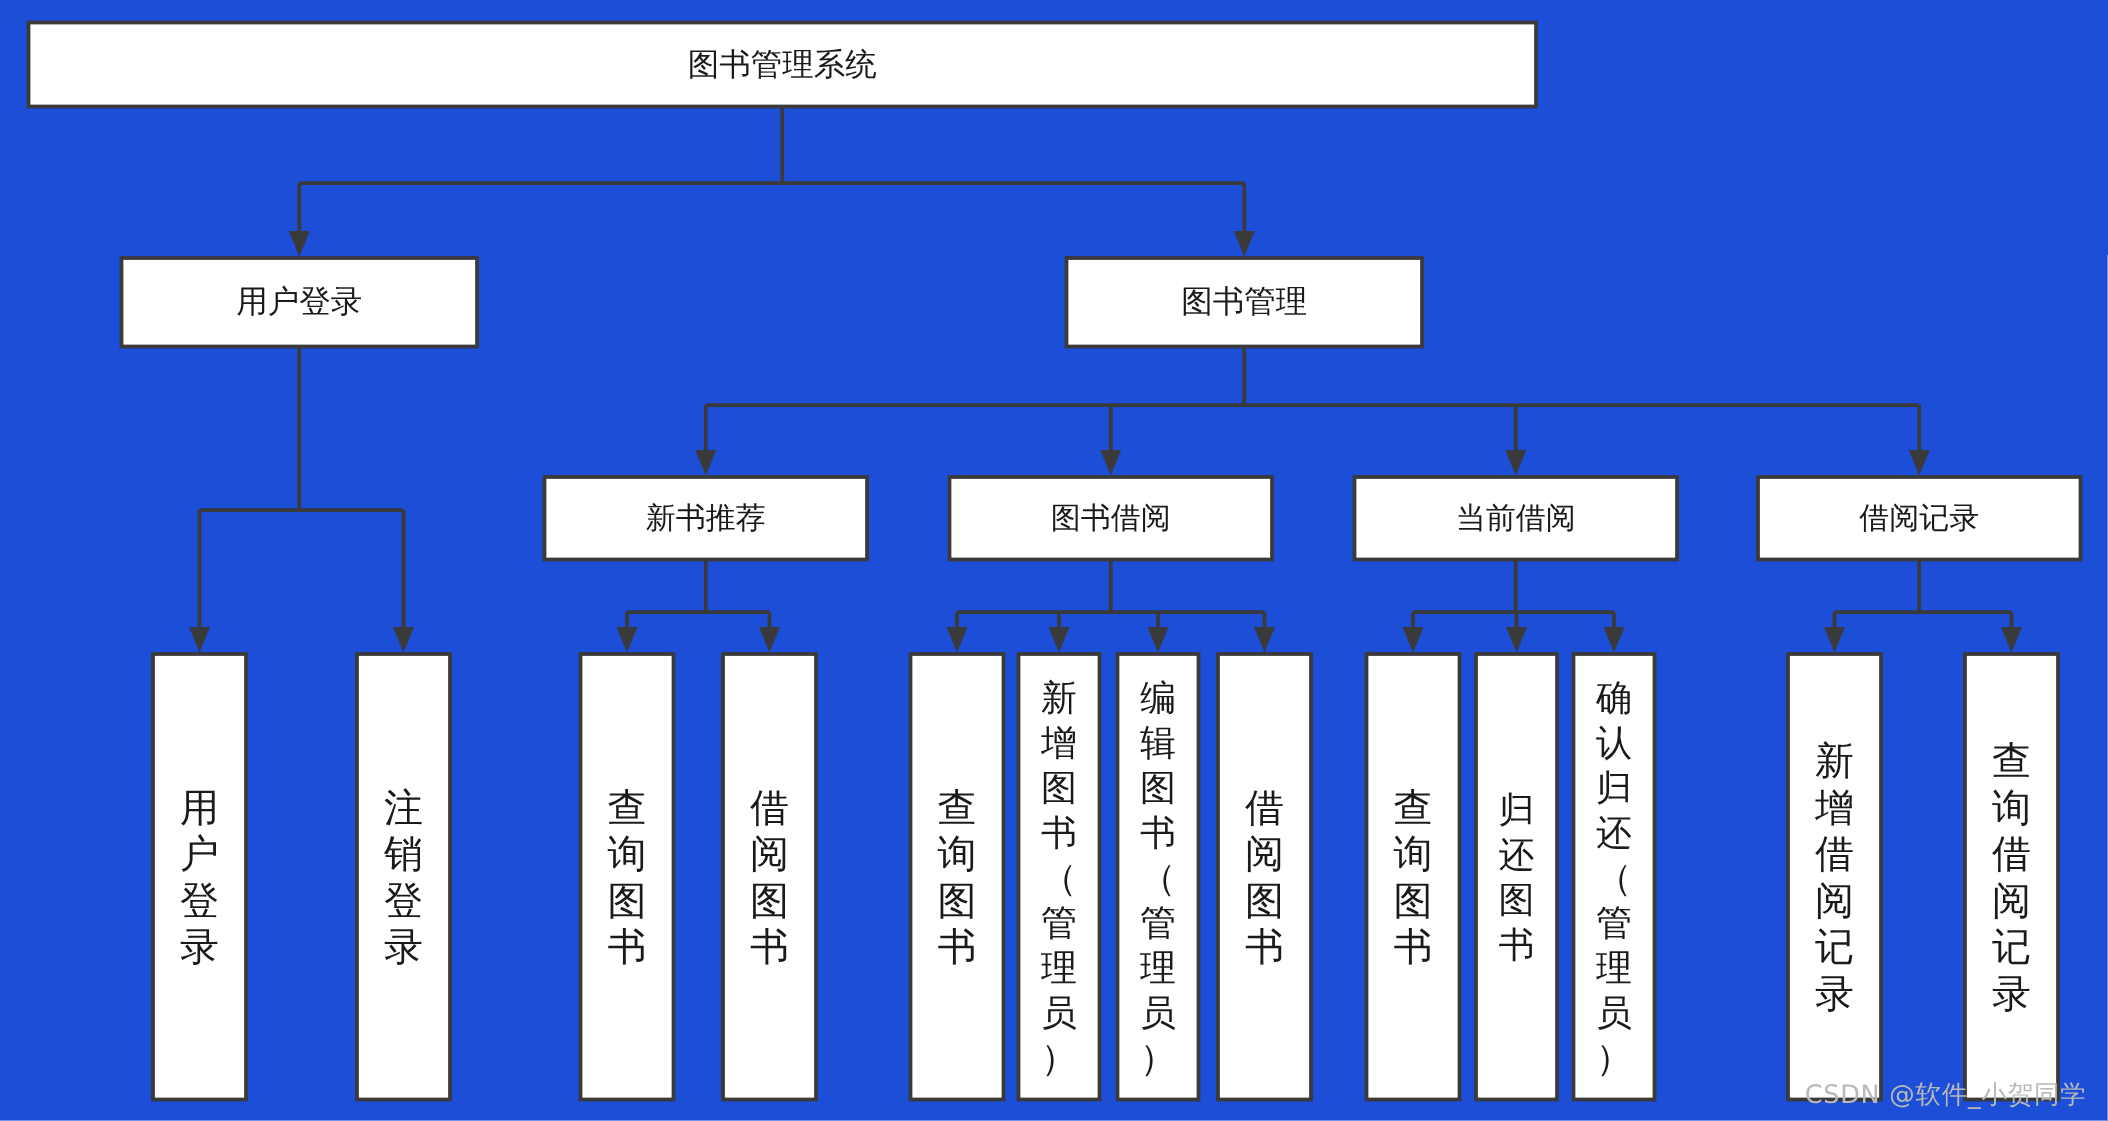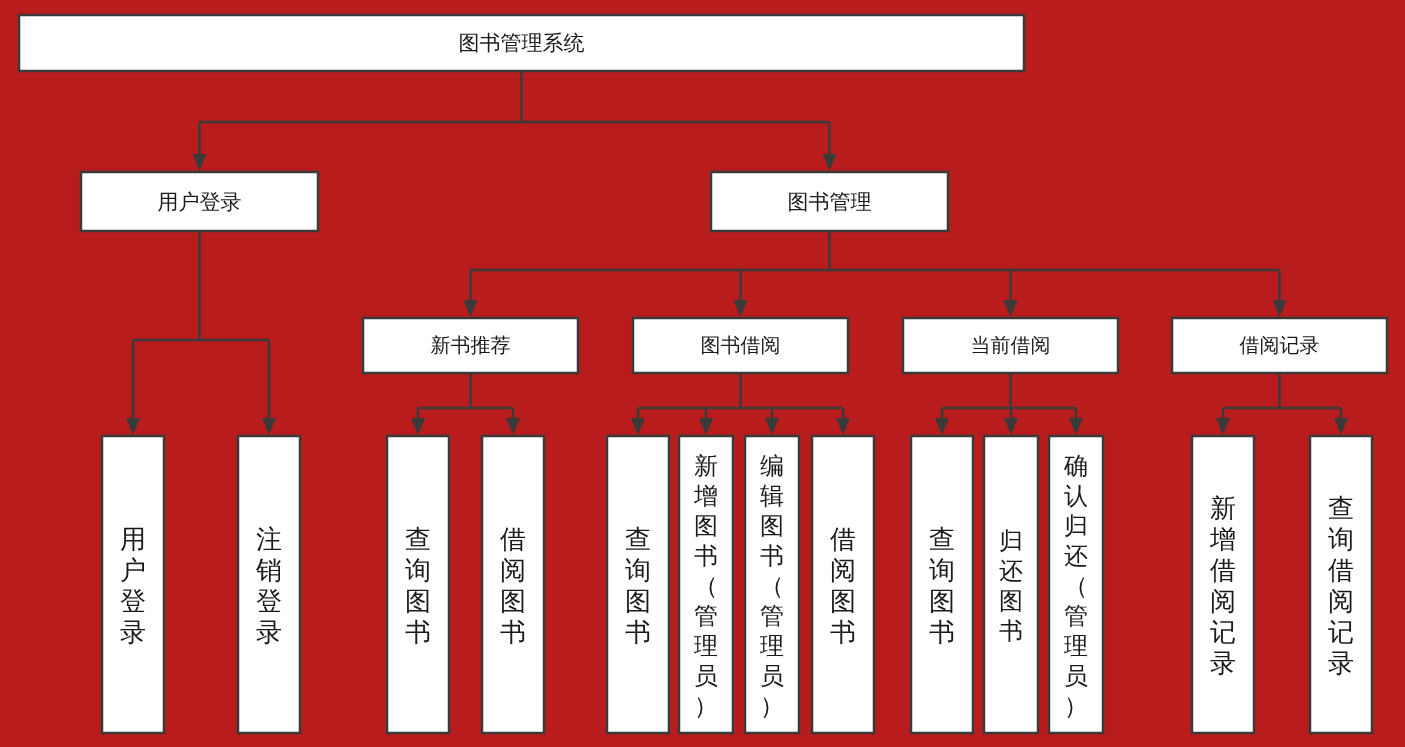--- a/index.html
+++ b/index.html
@@ -10,21 +10,21 @@
   body {
     width: 1405px;
     height: 747px;
     font-family: "DejaVu Sans", "Liberation Sans", sans-serif;
     overflow: hidden;
   }
   #diagram-root {
     position: relative;
     width: 1405px;
     height: 747px;
-    background: #b91c1c;
+    background: #1d4ed8;
   }
   svg#diagram-svg {
     position: absolute;
     left: 0;
     top: 0;
     width: 1405px;
     height: 747px;
   }
   .node-box {
     fill: #ffffff;
@@ -301,13 +301,14 @@
             <text x="1341" y="540" class="vlabel-char">询</text>
             <text x="1341" y="571" class="vlabel-char">借</text>
             <text x="1341" y="602" class="vlabel-char">阅</text>
             <text x="1341" y="633" class="vlabel-char">记</text>
             <text x="1341" y="664" class="vlabel-char">录</text>
           </g>
         </g>
       </g>
   </svg>
 
+  <div class="watermark">CSDN @软件_小贺同学</div>
 </div>
 
 </body></html>

